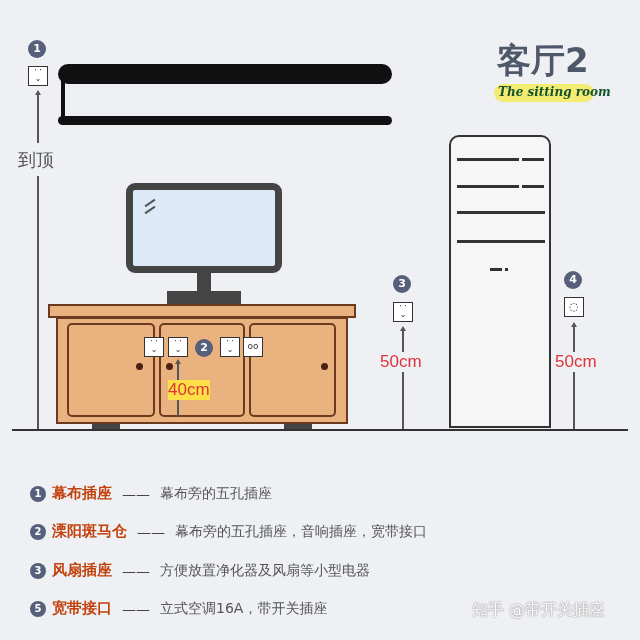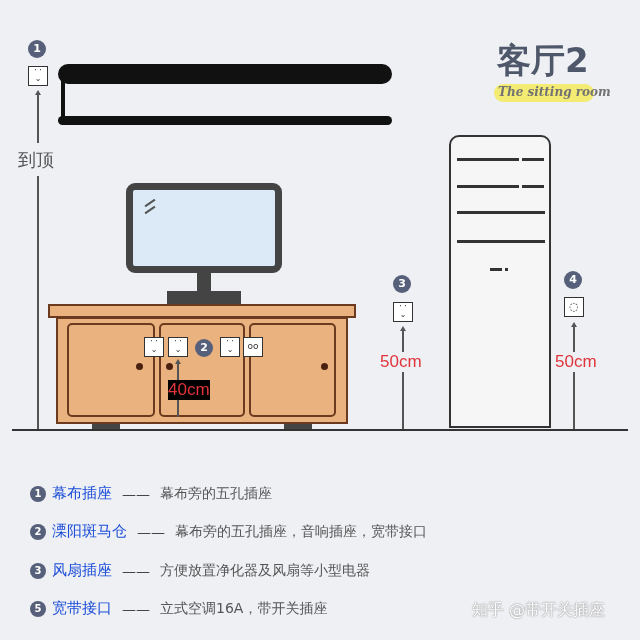--- a/index.html
+++ b/index.html
@@ -6,30 +6,30 @@
   body{width:640px;height:640px;background:#eef0f4;position:relative;overflow:hidden;font-family:"DejaVu Sans","Liberation Sans",sans-serif;}
   .abs{position:absolute;}
   .badge{position:absolute;width:18px;height:18px;border-radius:50%;background:#56607a;color:#fff;font-size:11px;font-weight:bold;text-align:center;line-height:18px;}
   .outlet{position:absolute;width:20px;height:20px;border:1.5px solid #333;background:#fff;box-sizing:border-box;}
   .outlet .dots{position:absolute;left:0;top:0;width:100%;height:100%;font-size:8px;line-height:8px;text-align:center;color:#333;}
   .vline{position:absolute;width:1.5px;background:#555;}
   .arrow{position:absolute;width:0;height:0;border-left:3px solid transparent;border-right:3px solid transparent;border-bottom:5px solid #555;}
   .redlabel{position:absolute;color:#e0343a;font-size:17px;font-family:Liberation Sans, sans-serif;background:#eef0f4;}
   .legend-row{position:absolute;left:30px;display:flex;align-items:center;font-size:14px;color:#444;}
   .legend-row .num{width:16px;height:16px;border-radius:50%;background:#56607a;color:#fff;font-size:10px;font-weight:bold;text-align:center;line-height:16px;margin-right:6px;}
-  .legend-row .name{font-weight:normal;color:#1d4ed8;font-size:15px;}
+  .legend-row .name{font-weight:bold;color:#c2410c;font-size:15px;}
   .legend-row .dash{margin:0 10px;color:#444;}
   .legend-row .desc{color:#555;font-size:14px;}
 </style>
 </head>
 <body>
 
 <div class="abs" style="left:497px;top:38px;font-size:34px;color:#4f576a;font-weight:bold;">客厅2</div>
 <div class="abs" style="left:494px;top:84px;width:100px;height:18px;background:#f3ea5a;border-radius:9px;opacity:.85;"></div>
-<div class="abs" style="left:498px;top:85px;font-size:12px;font-style:italic;font-weight:bold;color:#737373;font-family:'DejaVu Serif',serif;">The sitting room</div>
+<div class="abs" style="left:498px;top:85px;font-size:12px;font-style:italic;font-weight:bold;color:#14532d;font-family:'DejaVu Serif',serif;">The sitting room</div>
 
 <div class="abs" style="left:58px;top:64px;width:334px;height:20px;background:#111;border-radius:10px;"></div>
 <div class="abs" style="left:61px;top:80px;width:4px;height:40px;background:#111;"></div>
 <div class="abs" style="left:58px;top:116px;width:334px;height:9px;background:#111;border-radius:5px;"></div>
 
 <div class="badge" style="left:28px;top:40px;">1</div>
 <div class="outlet" style="left:28px;top:66px;">
     <div class="dots">· ·<br>⌄</div>
   </div>
 <div class="arrow" style="left:35px;top:90px;"></div>
@@ -62,21 +62,21 @@
   </div>
 <div class="badge" style="left:195px;top:339px;">2</div>
 <div class="outlet" style="left:220px;top:337px;">
     <div class="dots">· ·<br>⌄</div>
   </div>
 <div class="outlet" style="left:243px;top:337px;">
     <div class="dots" style="font-size:9px;line-height:17px;">oo</div>
   </div>
 <div class="arrow" style="left:175px;top:359px;"></div>
 <div class="vline" style="left:177px;top:362px;height:55px;"></div>
-<div class="redlabel" style="left:168px;top:380px;background:#000000;">40cm</div>
+<div class="redlabel" style="left:168px;top:380px;background:#fde047;">40cm</div>
 
 <div class="abs" style="left:12px;top:429px;width:616px;height:2px;background:#333;"></div>
 
 <div class="badge" style="left:393px;top:275px;">3</div>
 <div class="outlet" style="left:393px;top:302px;">
     <div class="dots">· ·<br>⌄</div>
   </div>
 <div class="arrow" style="left:400px;top:326px;"></div>
 <div class="vline" style="left:402px;top:329px;height:100px;"></div>
 <div class="redlabel" style="left:380px;top:352px;">50cm</div>

